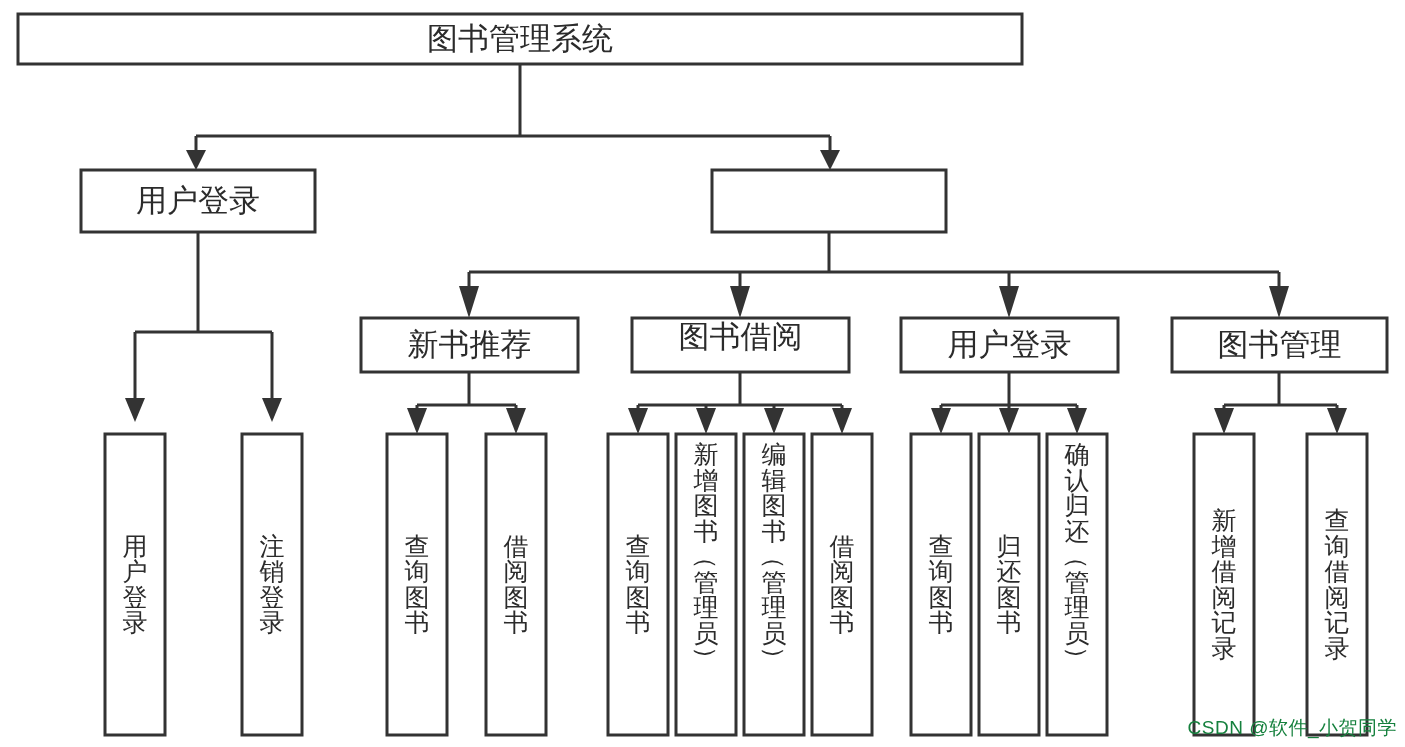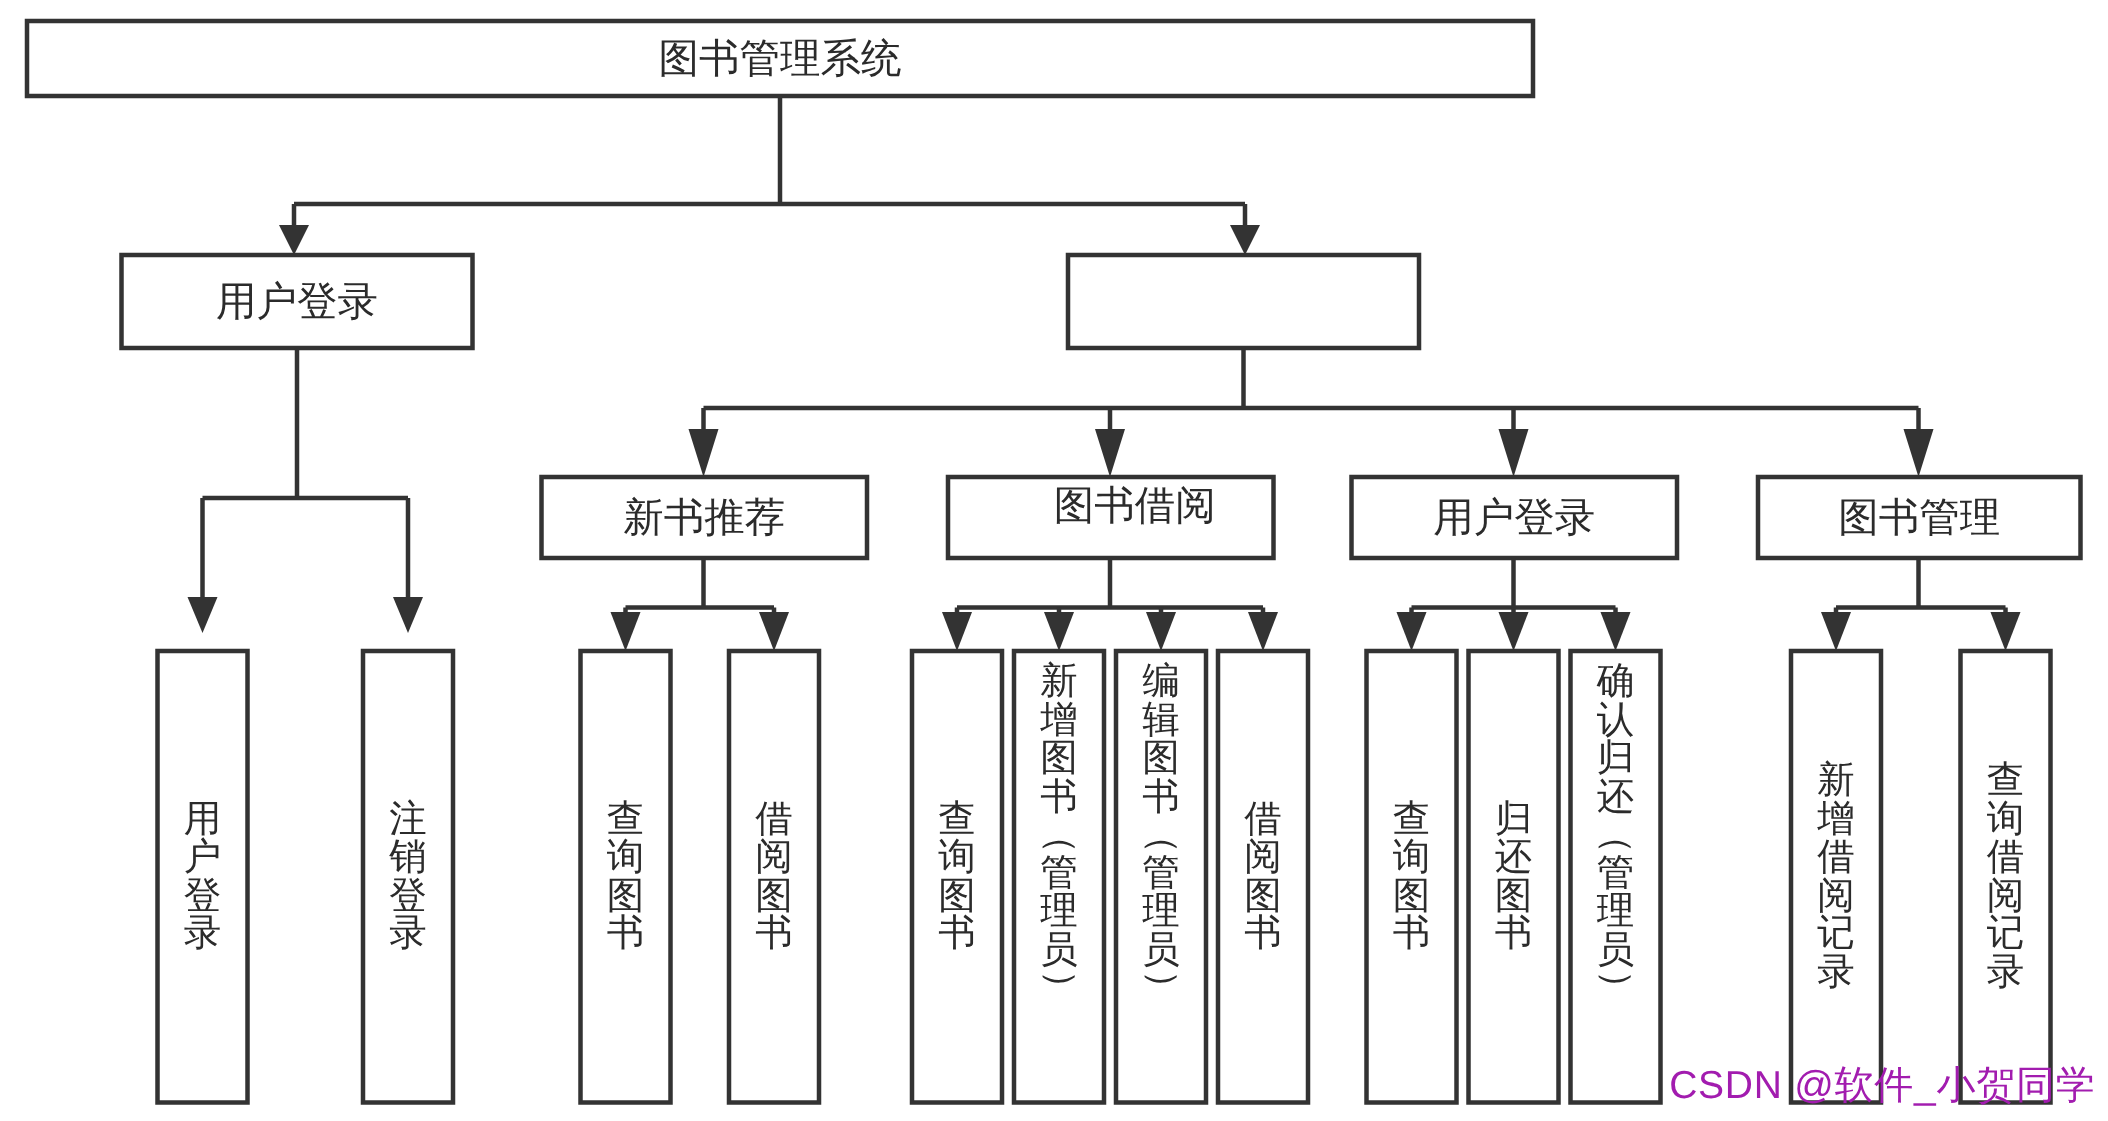--- a/index.html
+++ b/index.html
@@ -37,22 +37,22 @@
   }
   .arrow-head {
     fill: #333333;
     stroke: none;
   }
   .watermark {
     position: absolute;
     right: 8px;
     bottom: 6px;
     font-family: "Liberation Sans", "DejaVu Sans", sans-serif;
-    font-size: 26px;
-    color: #a21caf;
+    font-size: 19px;
+    color: #15803d;
     letter-spacing: 0.5px;
     white-space: nowrap;
     user-select: none;
   }
   .vtext-wrap {
     position: absolute;
     display: flex;
     flex-direction: column;
     align-items: center;
     justify-content: center;
@@ -63,21 +63,21 @@
     pointer-events: none;
   }
   .vtext-wrap span {
     display: block;
   }
   .hlabel {
     position: absolute;
     display: flex;
     align-items: center;
     justify-content: center;
-    font-size: 27px;
+    font-size: 31px;
     color: #2b2b2b;
     pointer-events: none;
   }
 </style>
 </head>
 <body>
 
 <div id="diagram-root">
 
   <svg class="flow" viewBox="0 0 1405 747" xmlns="http://www.w3.org/2000/svg">
@@ -169,21 +169,21 @@
 
     <rect class="box-rect" x="1194" y="434" width="60" height="301"></rect>
     <rect class="box-rect" x="1307" y="434" width="60" height="301"></rect>
   </svg>
 
   <div class="hlabel" style="left:18px; top:14px; width:1004px; height:50px;">图书管理系统</div>
 
   <div class="hlabel" style="left:81px; top:170px; width:234px; height:62px;border-radius:31px;">用户登录</div>
 
   <div class="hlabel" style="left:361px; top:318px; width:217px; height:54px;">新书推荐</div>
-  <div class="hlabel" style="left:632px; top:318px; width:217px; height:38px;margin-left:16px;">图书借阅</div>
+  <div class="hlabel" style="left:632px; top:318px; width:217px; height:38px;">图书借阅</div>
   <div class="hlabel" style="left:901px; top:318px; width:217px; height:54px;">用户登录</div>
   <div class="hlabel" style="left:1172px; top:318px; width:215px; height:54px;">图书管理</div>
 
   <div class="vtext-wrap" style="left:105px; top:434px; width:60px; height:301px;">
       <span>用</span>
       <span>户</span>
       <span>登</span>
       <span>录</span>
     </div>
   <div class="vtext-wrap" style="left:242px; top:434px; width:60px; height:301px;">

